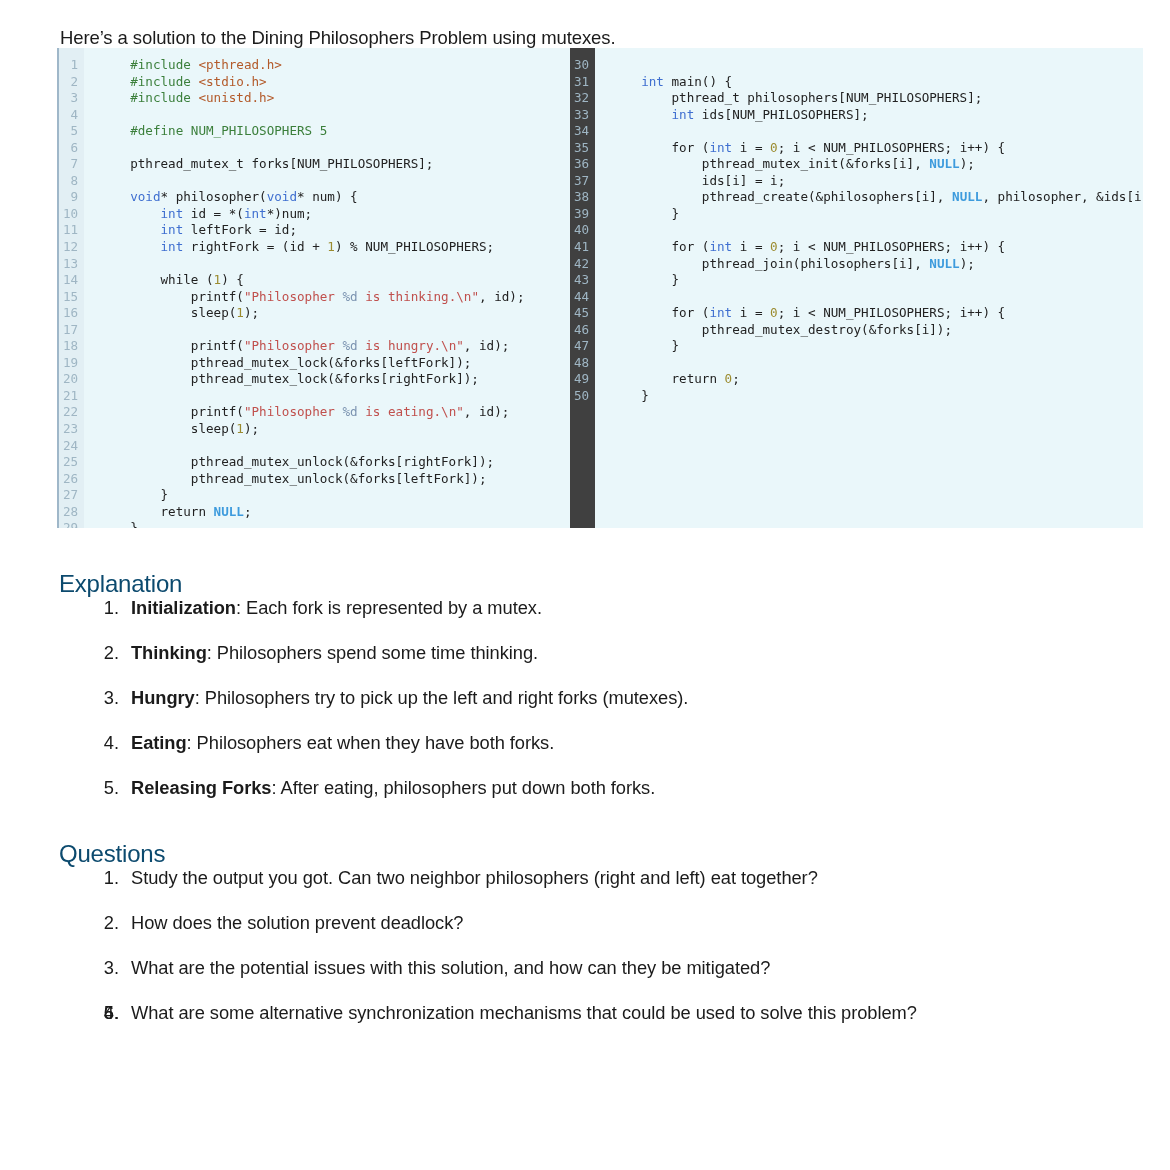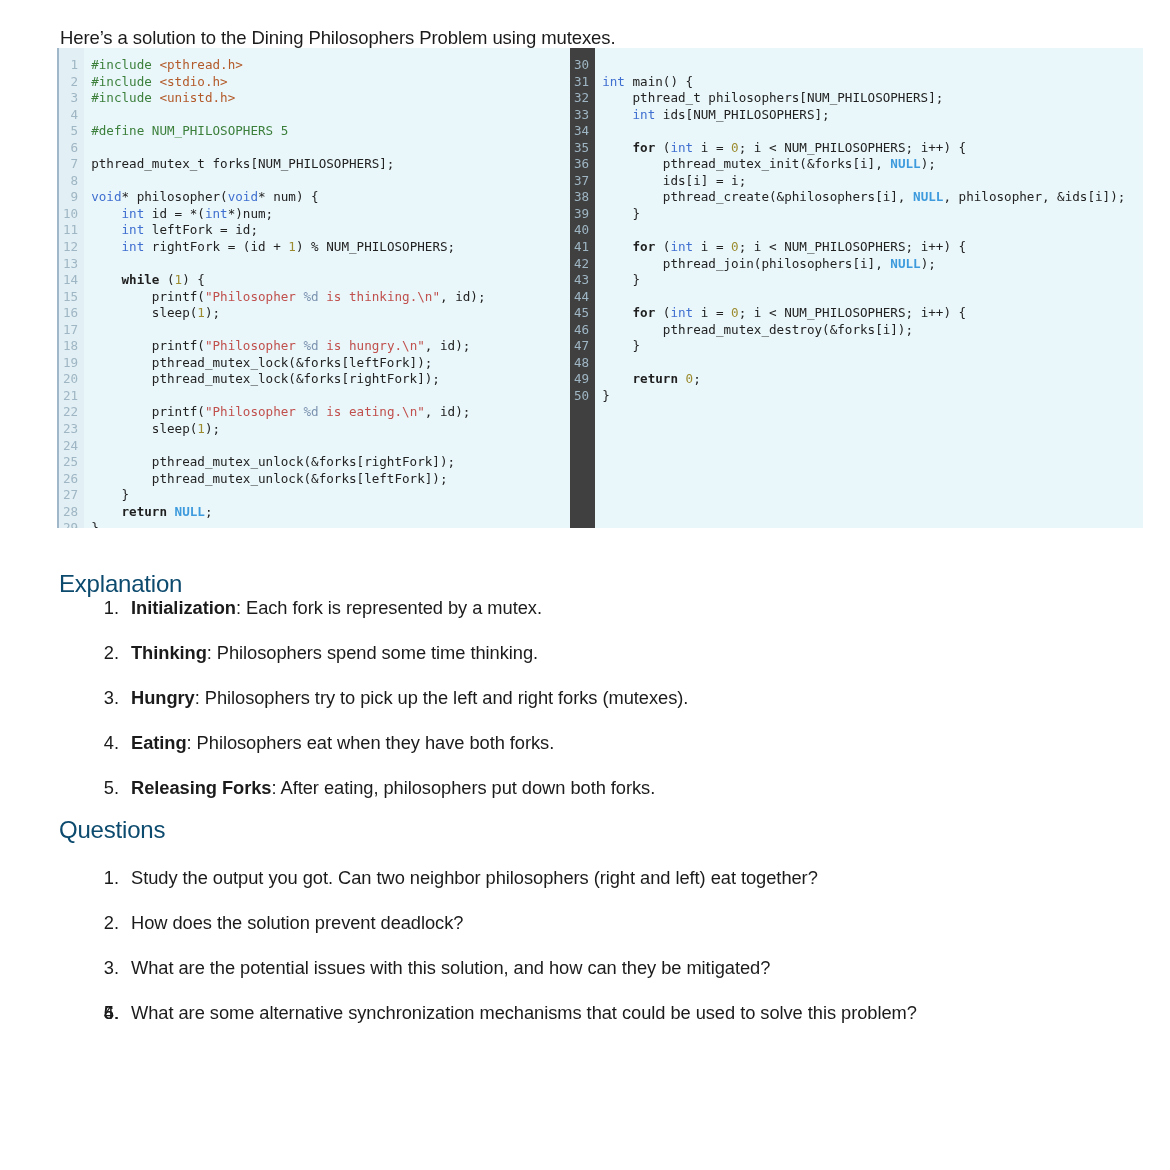--- a/index.html
+++ b/index.html
@@ -70,43 +70,44 @@
     background: #404040;
     margin-left: 6px;
   }
 
   .codetext {
     padding: 9px 0 9px 7px;
     white-space: pre;
     flex: 1 1 auto;
     color: #222222;
     overflow: hidden;
+    margin-left: 39px;
   }
 
   
   .c-pre     { color: #3b7f3b; }          
   .c-inc     { color: #b35a2a; }          
   .c-type    { color: #3f6fd0; }          
-  .c-kw      { color: #1f1f1f; font-weight: bold; }  
+  .c-kw      { color: #1f1f1f; font-weight: normal; }  
   .c-str     { color: #c0504d; }          
   .c-fmt     { color: #7b93b0; }          
   .c-num     { color: #9b8b2e; }          
   .c-null    { color: #3d9bdd; font-weight: bold; }
 
   
   .section-head {
     position: absolute;
     left: 59px;
     font-size: 24px;
     font-weight: normal;
     color: #0c4a6e;
     letter-spacing: -0.2px;
   }
   #head-explanation { top: 550px; }
-  #head-questions   { top: 796px; }
+  #head-questions   { top: 820px; }
 
   
   ol.doc-list {
     position: absolute;
     margin: 0;
     padding: 0;
     list-style: none;
     font-size: 18.3px;
     color: #1b1b1b;
   }

